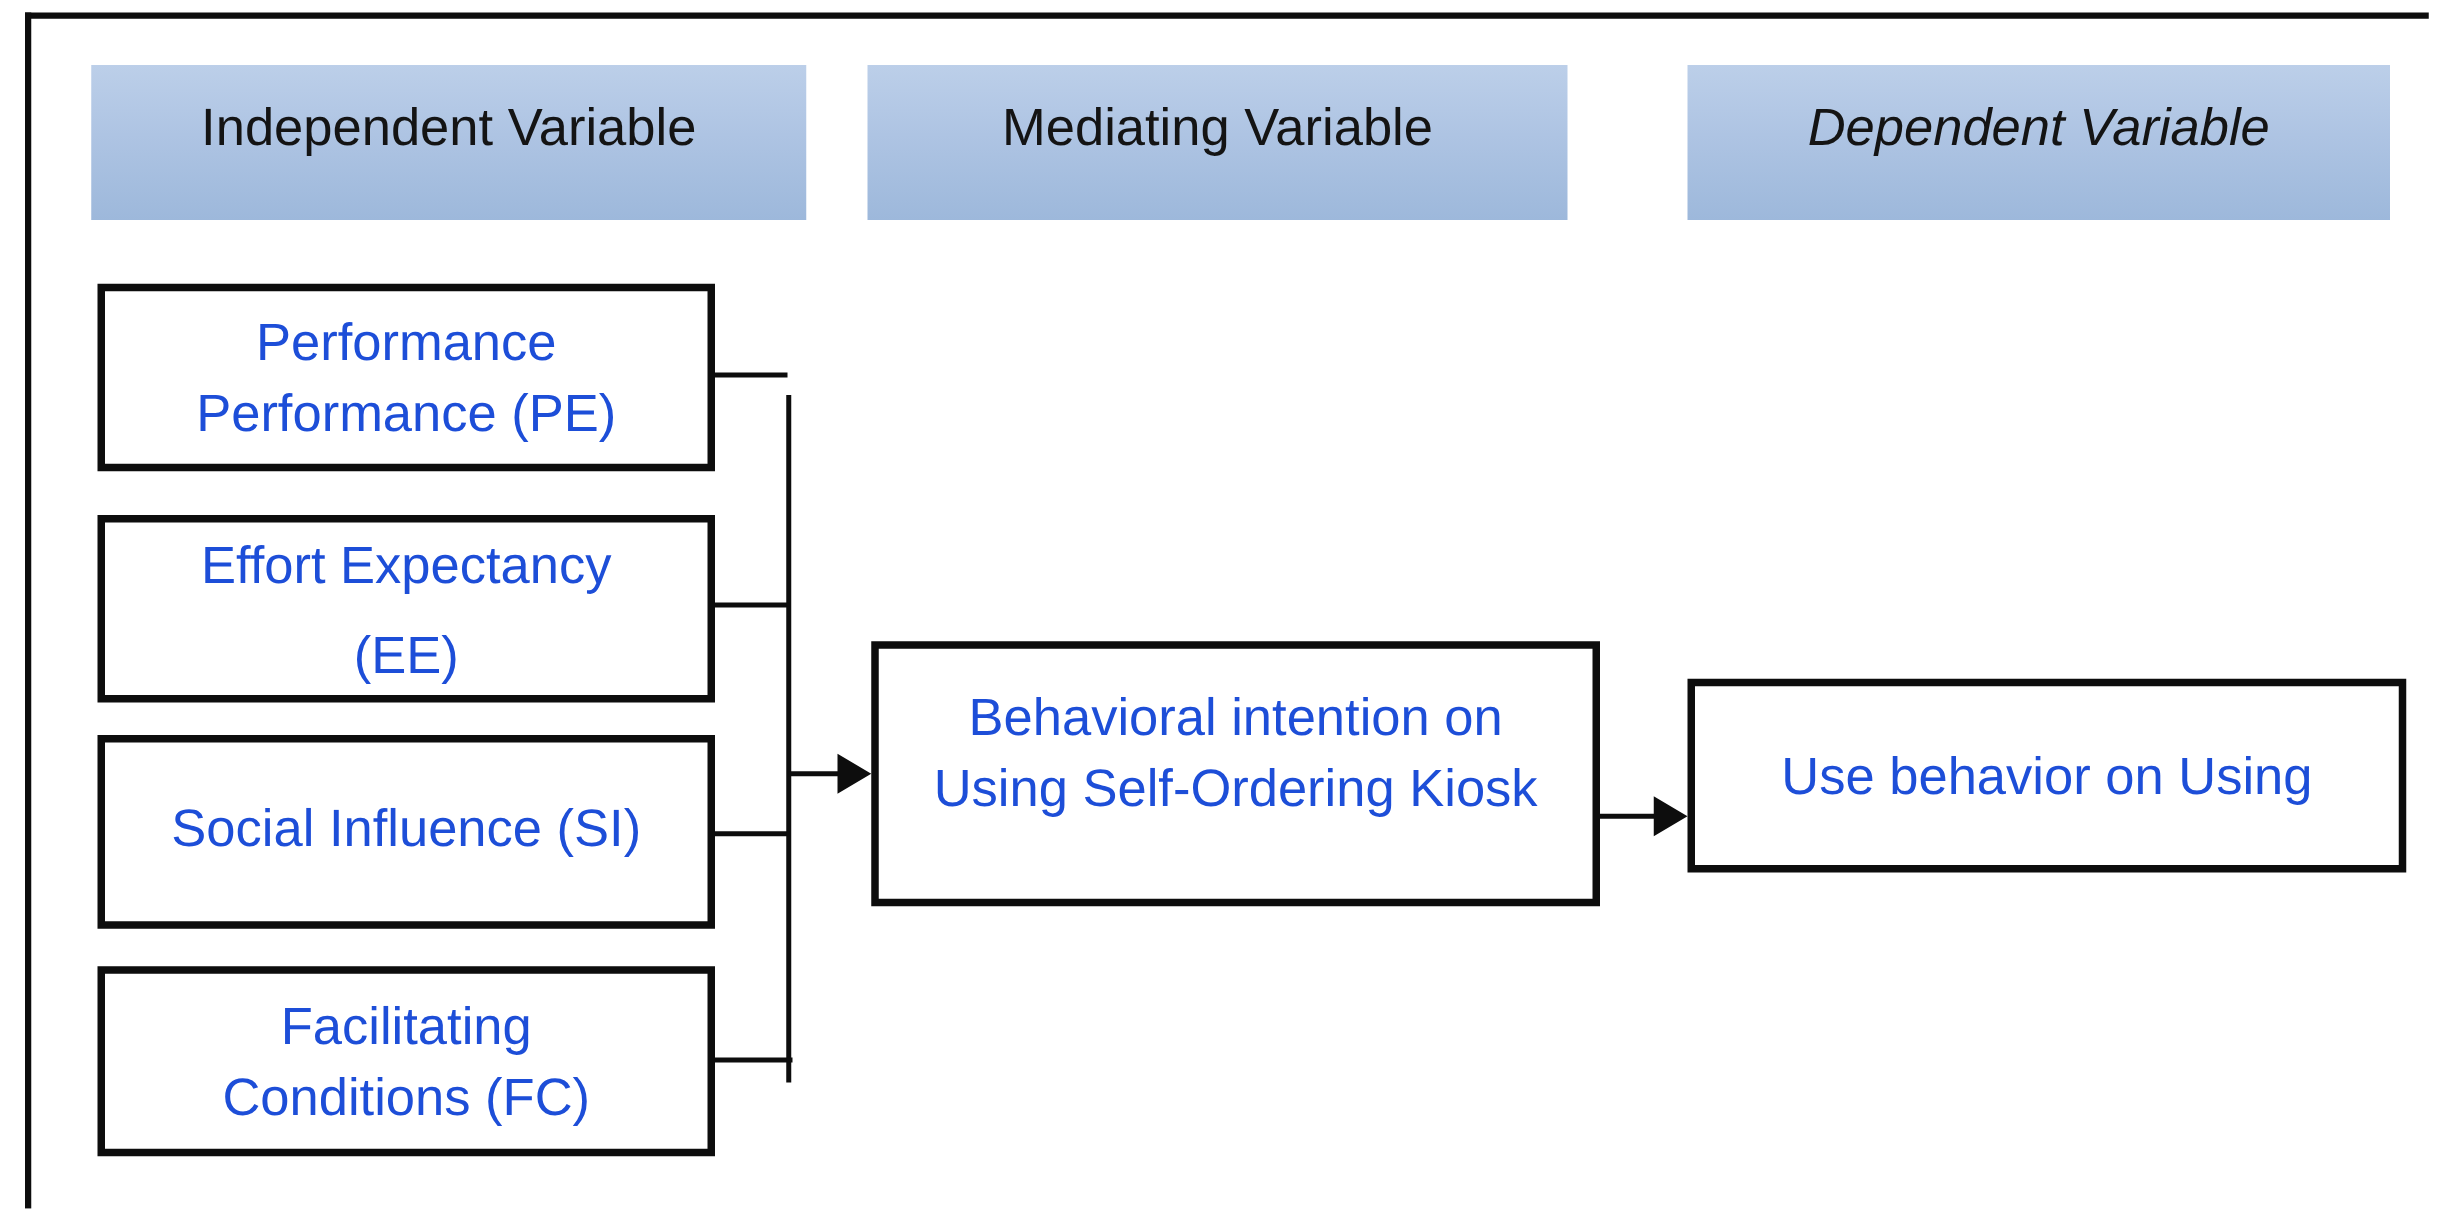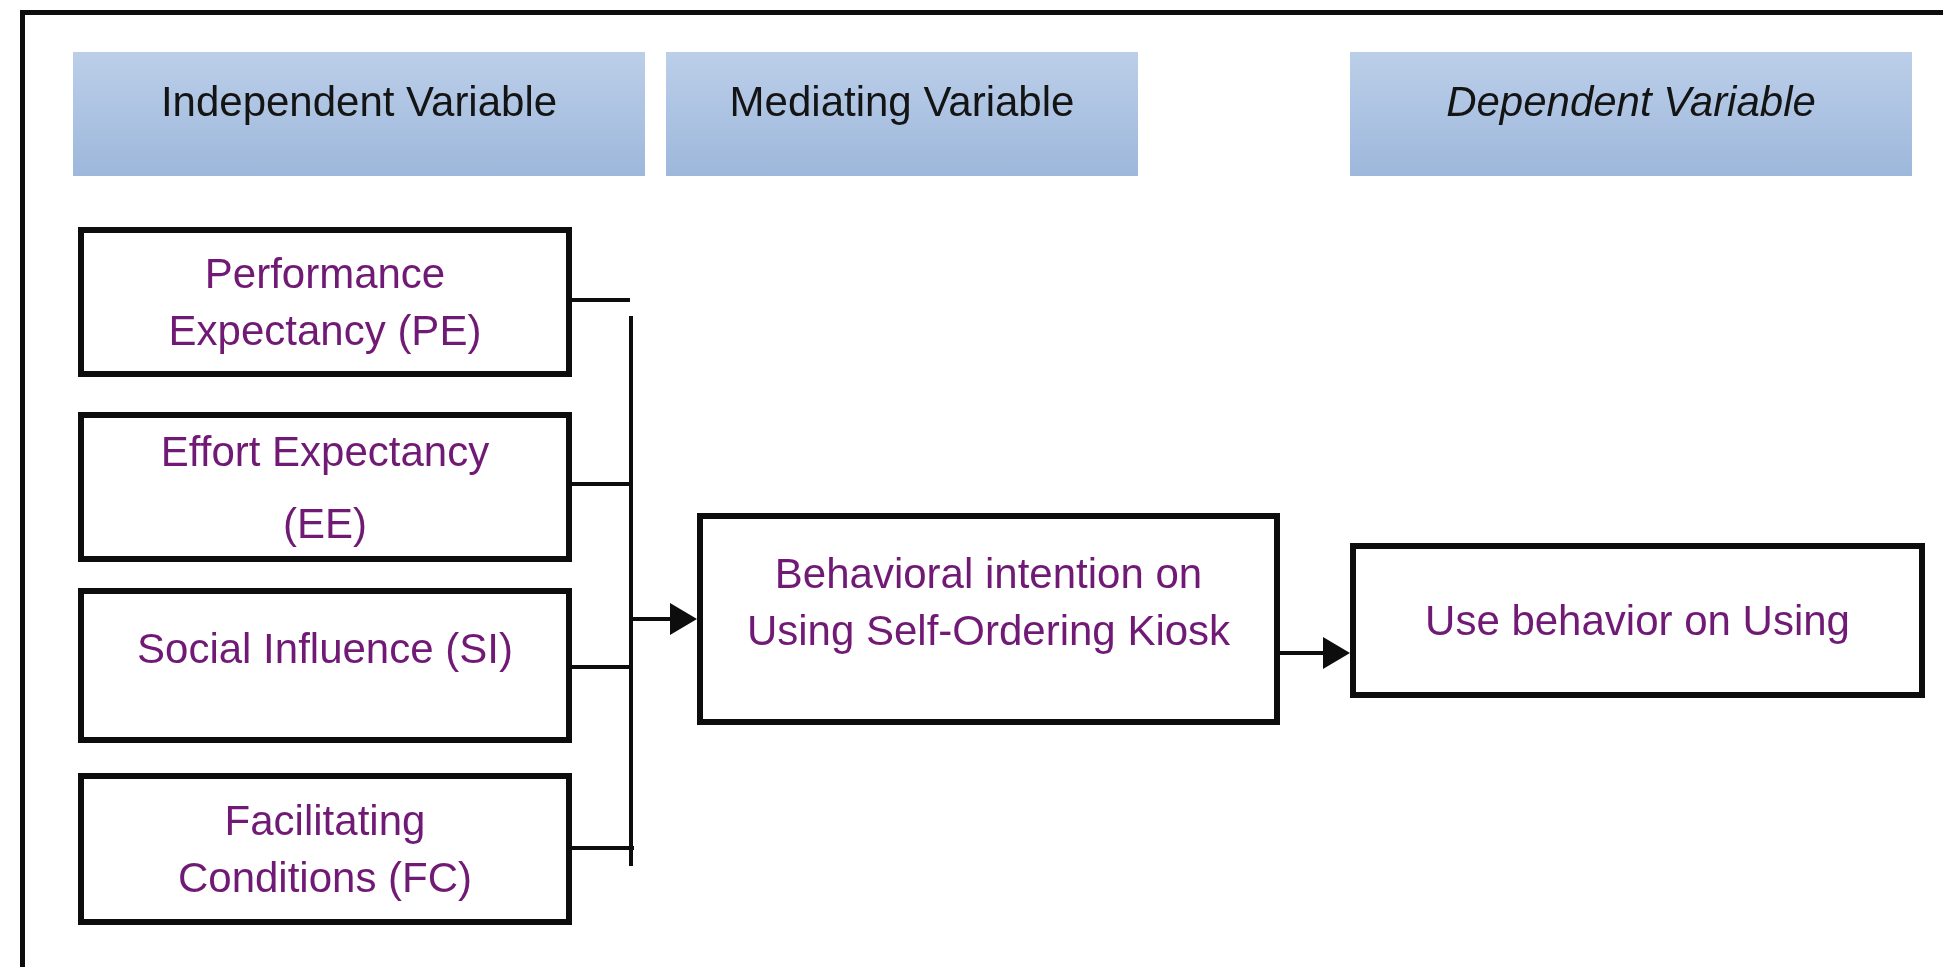--- a/index.html
+++ b/index.html
@@ -22,34 +22,34 @@
   .col-header{
     top:52px;height:124px;
     background:linear-gradient(to bottom,#bccfe9 0%,#aec4e3 45%,#9db8db 100%);
     display:flex;justify-content:center;align-items:flex-start;
     padding-top:27px;
     font-size:42px;line-height:46px;
     color:#141414;
     text-align:center;
   }
   .h1{left:73px;width:572px;}
-  .h2{left:666px;width:472px;}
+  .h2{left:694px;width:560px;}
   .h3{left:1350px;width:562px;font-style:italic;}
   
   .fbox{
     background:#ffffff;
     border:6px solid #0d0d0d;
     display:flex;flex-direction:column;justify-content:center;align-items:center;
     font-size:42px;line-height:57px;
     text-align:center;
-    color:#701a75;
+    color:#1d4ed8;
   }
   .pe{left:78px;top:227px;width:494px;height:150px;}
   .ee{left:78px;top:412px;width:494px;height:150px;gap:15px;}
-  .si{left:78px;top:588px;width:494px;height:155px;justify-content:flex-start;padding-top:26px;}
+  .si{left:78px;top:588px;width:494px;height:155px;justify-content:flex-start;padding-top:40px;}
   .fc{left:78px;top:773px;width:494px;height:152px;}
   .mid{left:697px;top:513px;width:583px;height:212px;justify-content:flex-start;padding-top:26px;}
   .dep{left:1350px;top:543px;width:575px;height:155px;gap:40px;}
   
   .hline{height:4px;background:#0d0d0d;}
   .vline{width:4px;background:#0d0d0d;}
   .stub-pe{left:572px;top:298px;width:58px;}
   .spine{left:629px;top:316px;height:550px;}
   .stub-ee{left:572px;top:482px;width:60px;}
   .stub-si{left:572px;top:665px;width:60px;}
@@ -77,21 +77,21 @@
   </div>
   <div class="abs col-header h2">
     <span>Mediating Variable</span>
   </div>
   <div class="abs col-header h3">
     <span>Dependent Variable</span>
   </div>
 
   <div class="abs fbox pe">
     <span>Performance</span>
-    <span>Expectancy (PE)</span>
+    <span>Performance (PE)</span>
   </div>
   <div class="abs fbox ee">
     <span>Effort Expectancy</span>
     <span>(EE)</span>
   </div>
   <div class="abs fbox si">
     <span>Social Influence (SI)</span>
   </div>
   <div class="abs fbox fc">
     <span>Facilitating</span>

